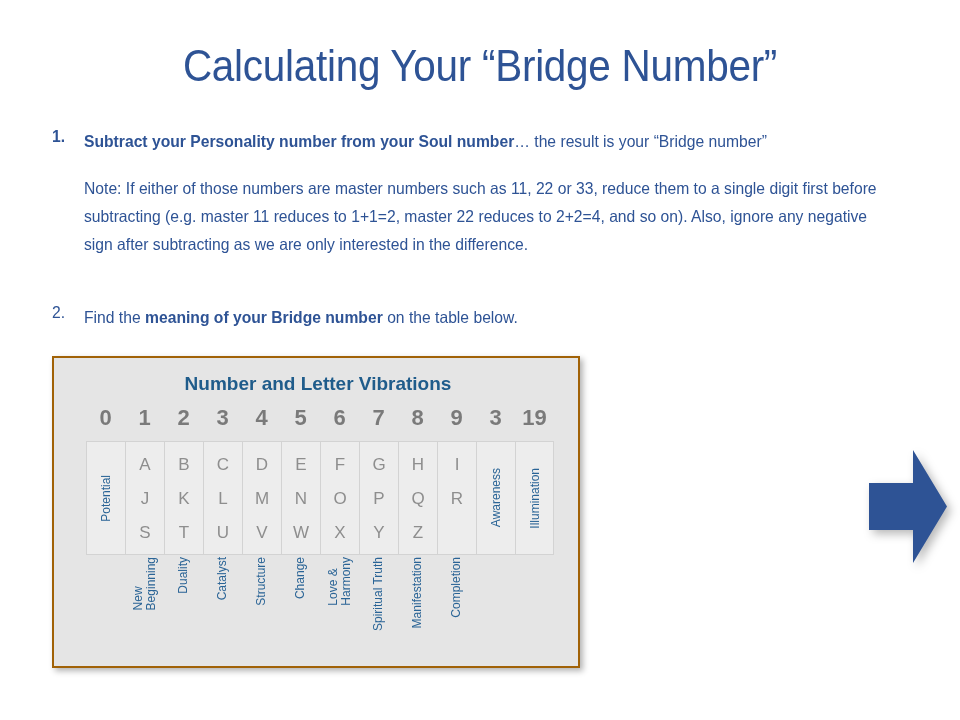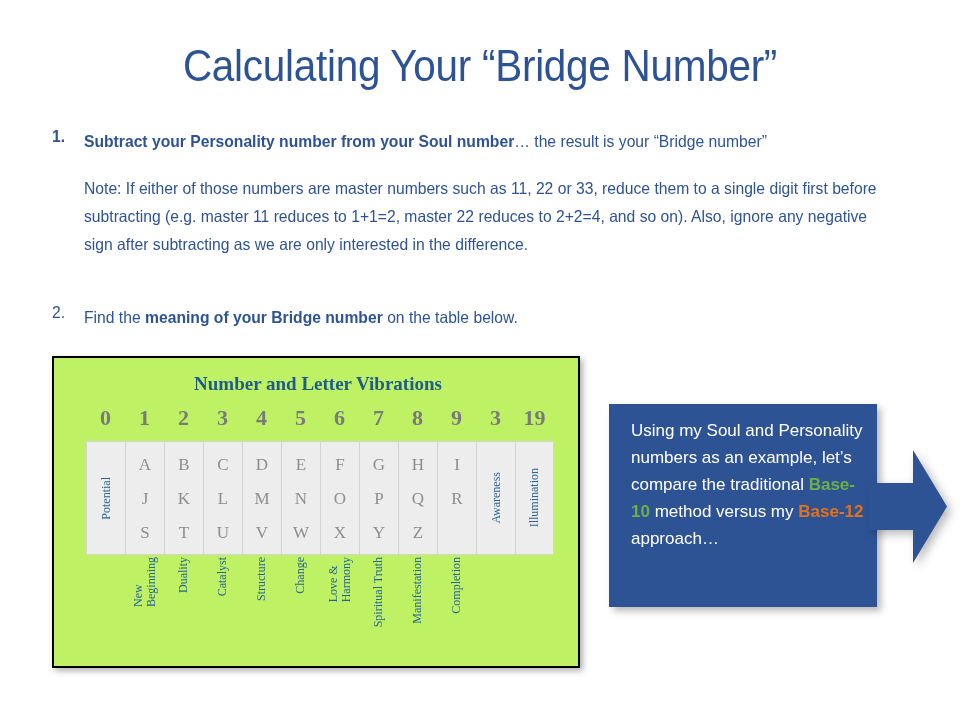--- a/index.html
+++ b/index.html
@@ -48,25 +48,25 @@
   #note-text{left:84px;top:159px;width:845px;}
   #item2-text{left:84px;top:288px;width:860px;}
   #item1-num{left:52px;top:112px;}
   #item2-num{left:52px;top:288px;}
 
   
   #vibration-figure{
     position:absolute;
     left:52px;top:341px;
     width:528px;height:312px;
-    background:#bef264;
-    border:2px solid #000000;
+    background:#e5e5e5;
+    border:2px solid #a16207;
     box-sizing:border-box;
     box-shadow:3px 3px 6px rgba(0,0,0,0.30);
-    font-family:Liberation Serif, serif;
+    font-family:Liberation Sans, sans-serif;
   }
   #figure-title{
     position:absolute;left:0;top:15px;width:528px;
     text-align:center;
     color:#1f5c8b;
     font-size:19px;
     font-weight:bold;
   }
   
   #number-row{
@@ -322,21 +322,18 @@
         <div class="meancell">
           <div class="mean-vert">
             <span>Completion</span>
           </div>
         </div>
         <div class="meancell"></div>
         <div class="meancell"></div>
       </div>
   </div>
 
-  <div id="callout">
-    <div id="callout-text"><span>Using my Soul and Personality numbers as an example, let’s compare the traditional </span><span class="base10">Base-10</span><span> method versus my </span><span class="base12">Base-12</span><span> approach…</span></div>
-  </div>
 
   <svg id="callout-arrow" viewBox="0 0 78 113">
     <polygon points="0,33 44,33 44,0 78,56.5 44,113 44,80 0,80" fill="#2e5395"></polygon>
   </svg>
 
 </div>
 
 </body></html>

